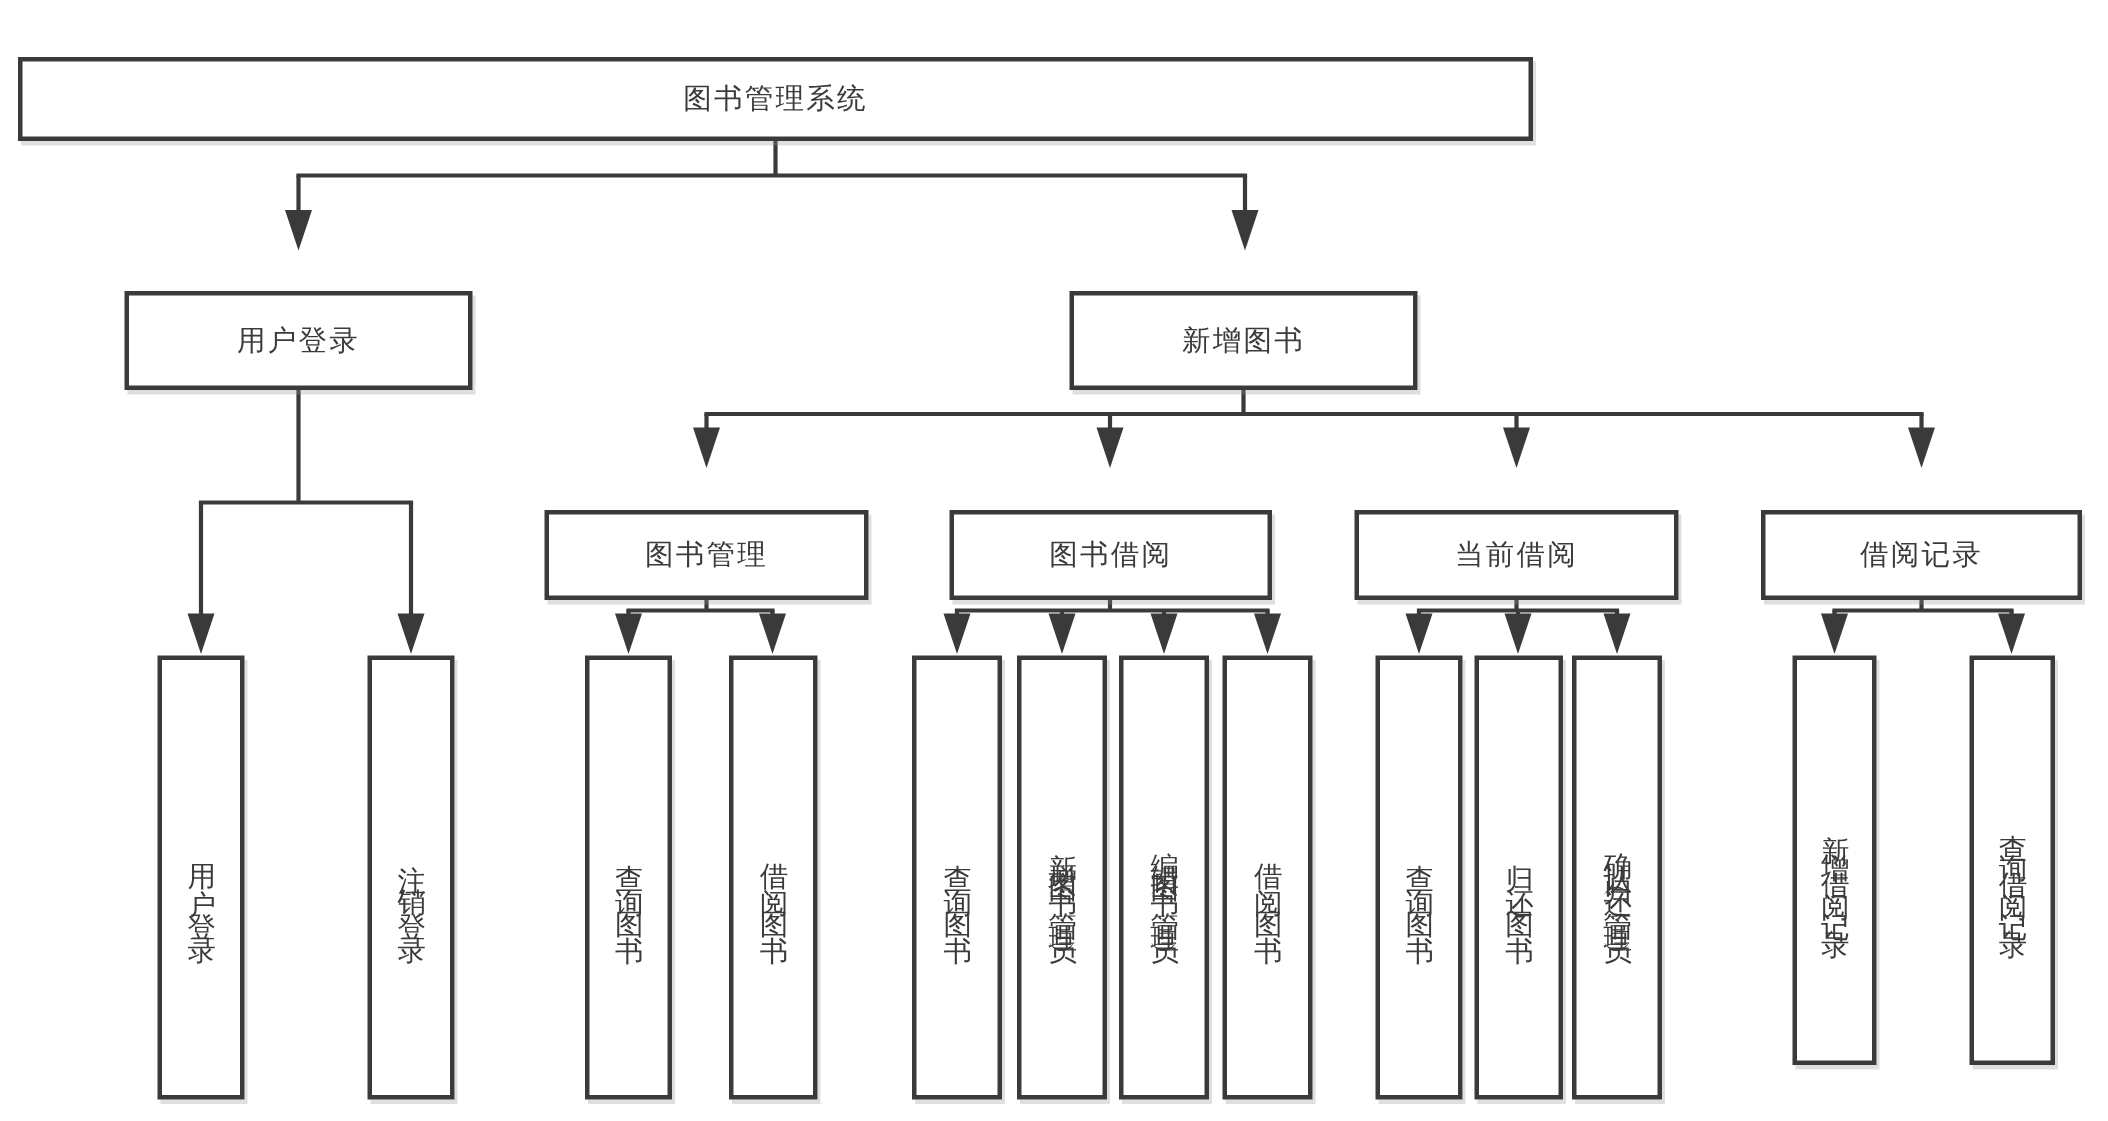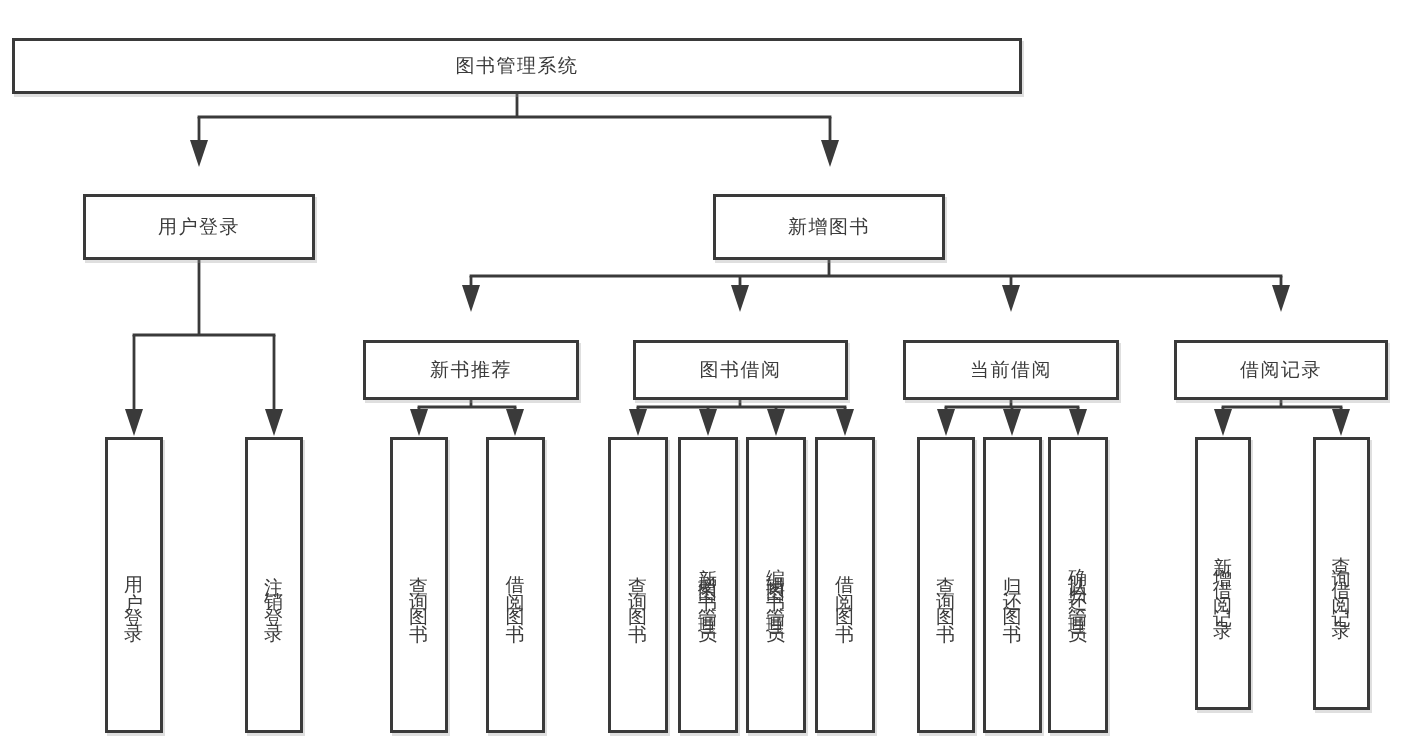--- a/index.html
+++ b/index.html
@@ -122,21 +122,21 @@
       <polygon points="1214,409 1232,409 1223,436"></polygon>
       <polygon points="1332,409 1350,409 1341,436"></polygon>
     </g>
   </svg>
 
   <div class="box hbox" style="left:12px;top:12px;width:1010px;height:56px;">图书管理系统</div>
 
   <div class="box hbox" style="left:83px;top:168px;width:232px;height:66px;">用户登录</div>
   <div class="box hbox" style="left:713px;top:168px;width:232px;height:66px;">新增图书</div>
 
-  <div class="box hbox" style="left:363px;top:314px;width:216px;height:60px;">新书推荐</div>
+  <div class="box hbox" style="left:363px;top:314px;width:216px;height:60px;">图书管理</div>
   <div class="box hbox" style="left:903px;top:314px;width:216px;height:60px;">当前借阅</div>
   <div class="box hbox" style="left:633px;top:314px;width:215px;height:60px;">图书借阅</div>
   <div class="box hbox" style="left:1174px;top:314px;width:214px;height:60px;">借阅记录</div>
 
   <div class="box vbox" style="left:105px;top:437px;width:58px;height:296px;">用户登录</div>
   <div class="box vbox" style="left:245px;top:437px;width:58px;height:296px;">注销登录</div>
 
   <div class="box vbox" style="left:390px;top:437px;width:58px;height:296px;">查询图书</div>
   <div class="box vbox" style="left:486px;top:437px;width:59px;height:296px;">借阅图书</div>
 

